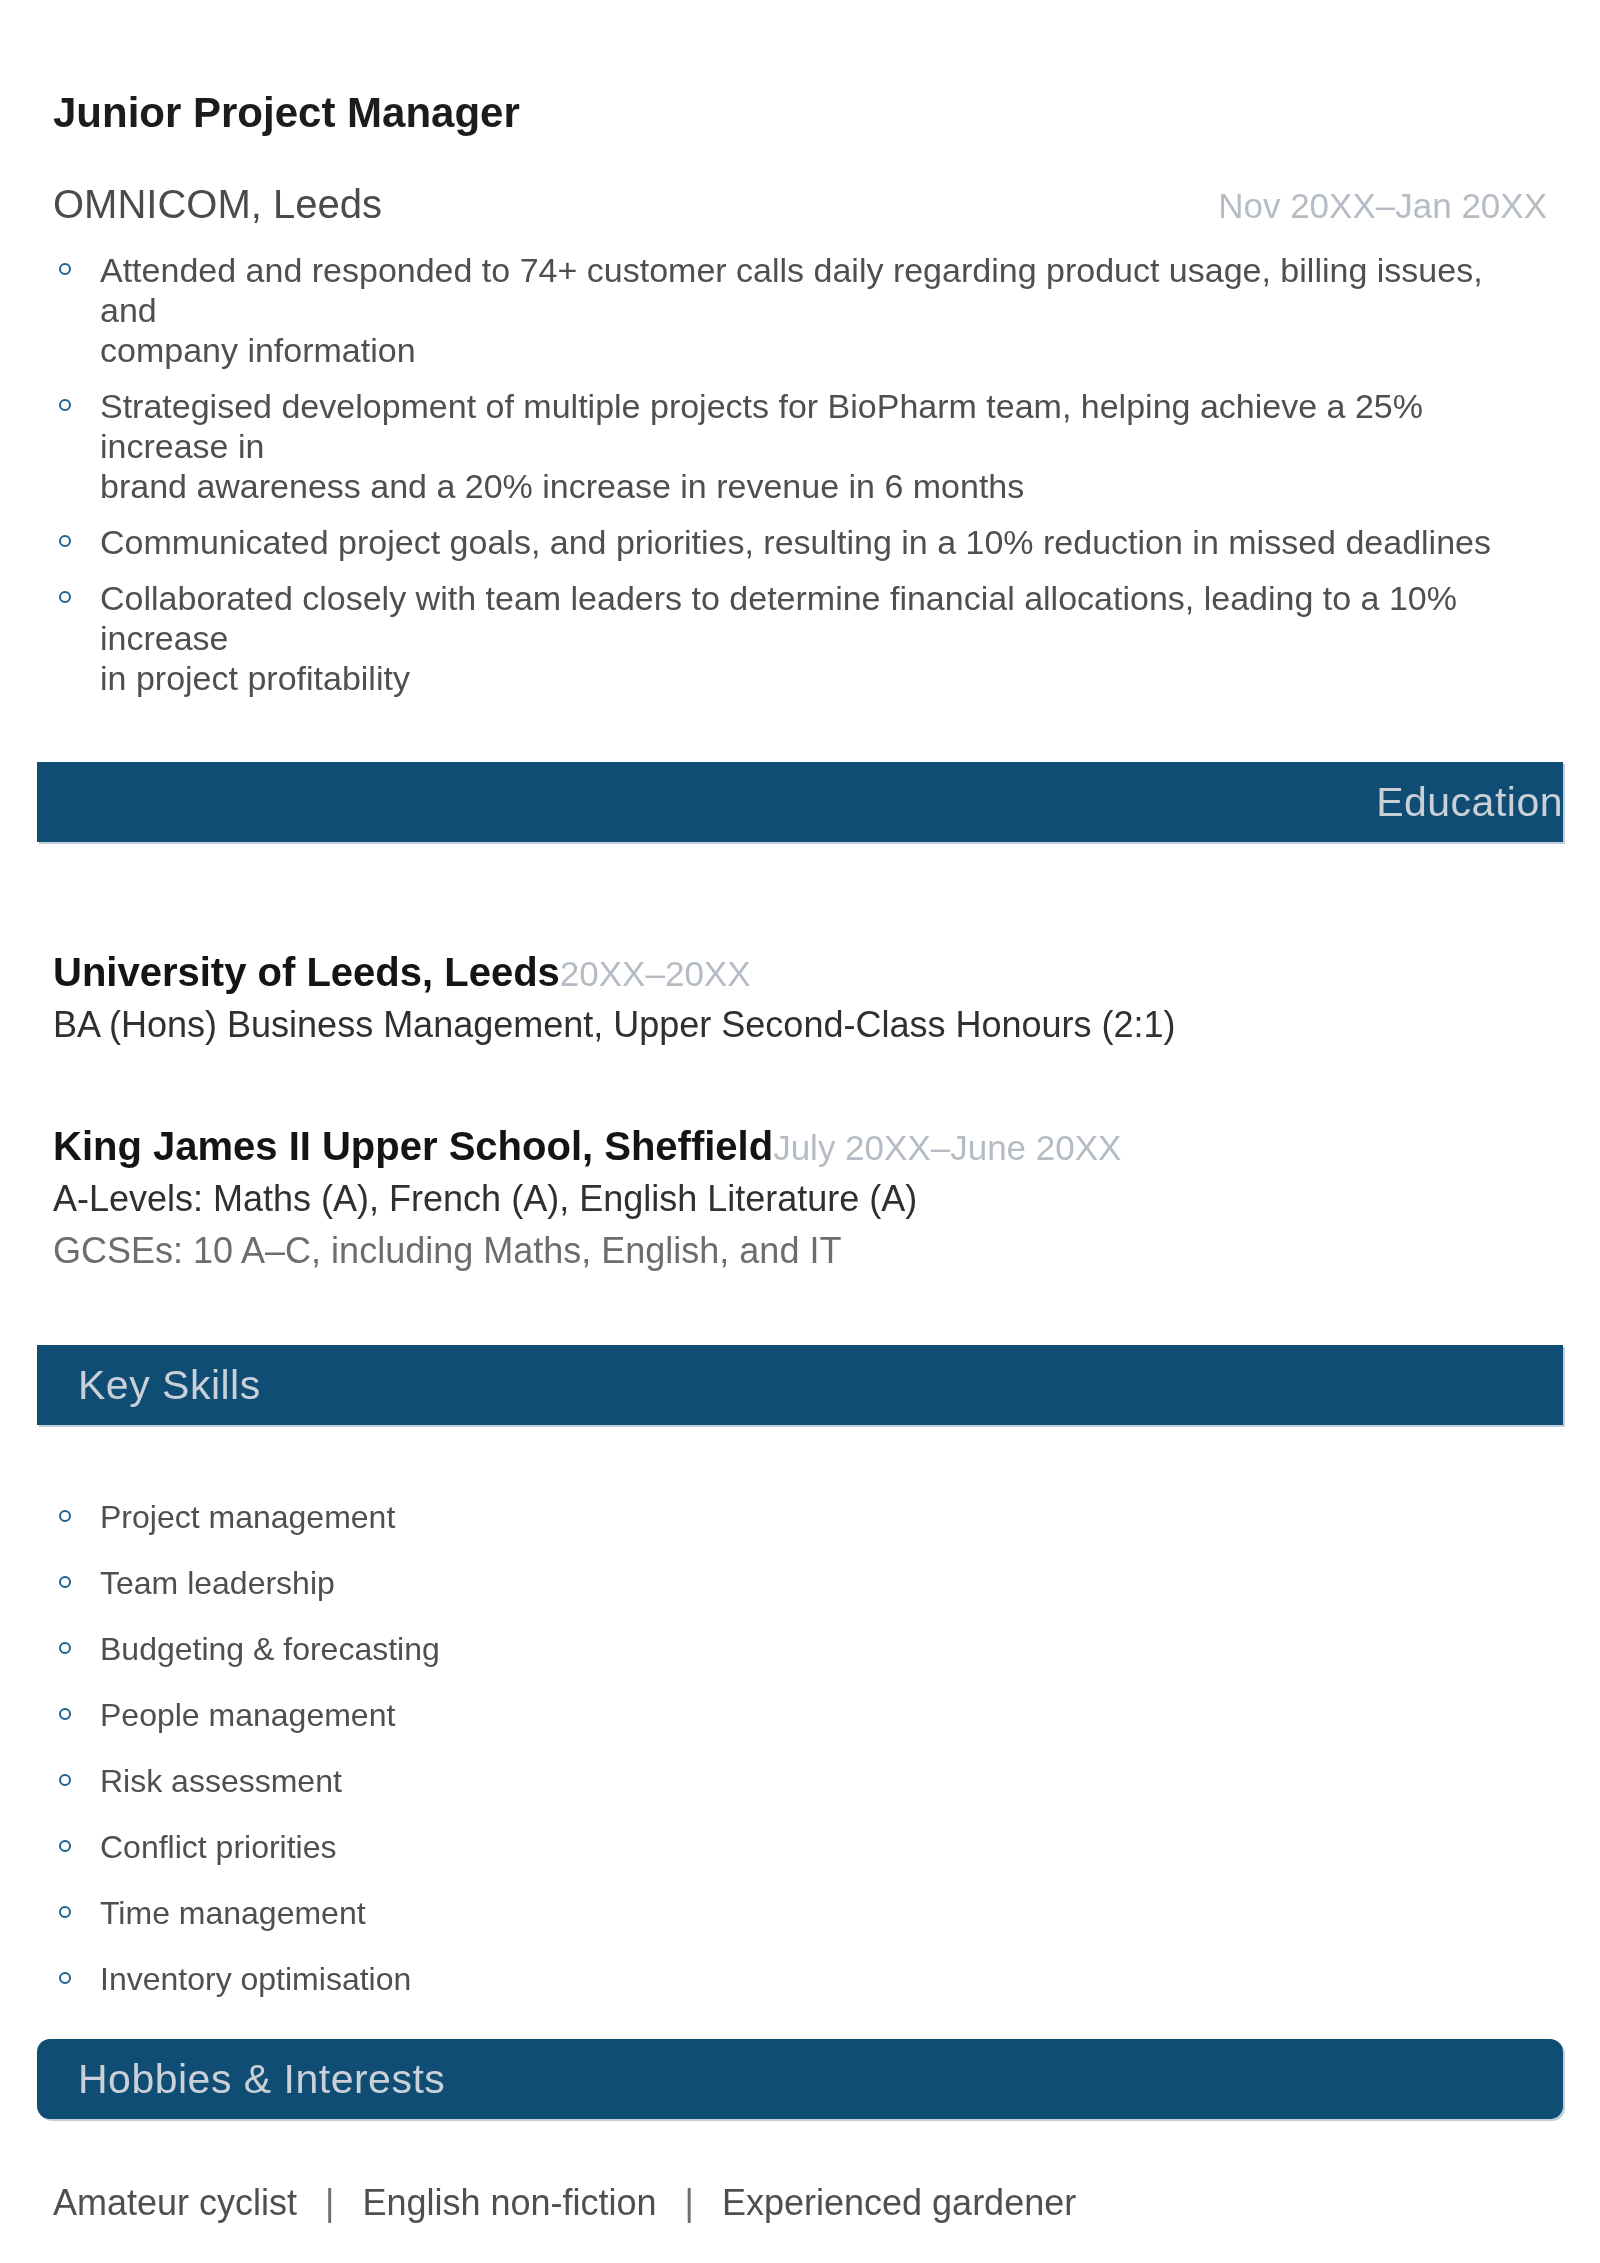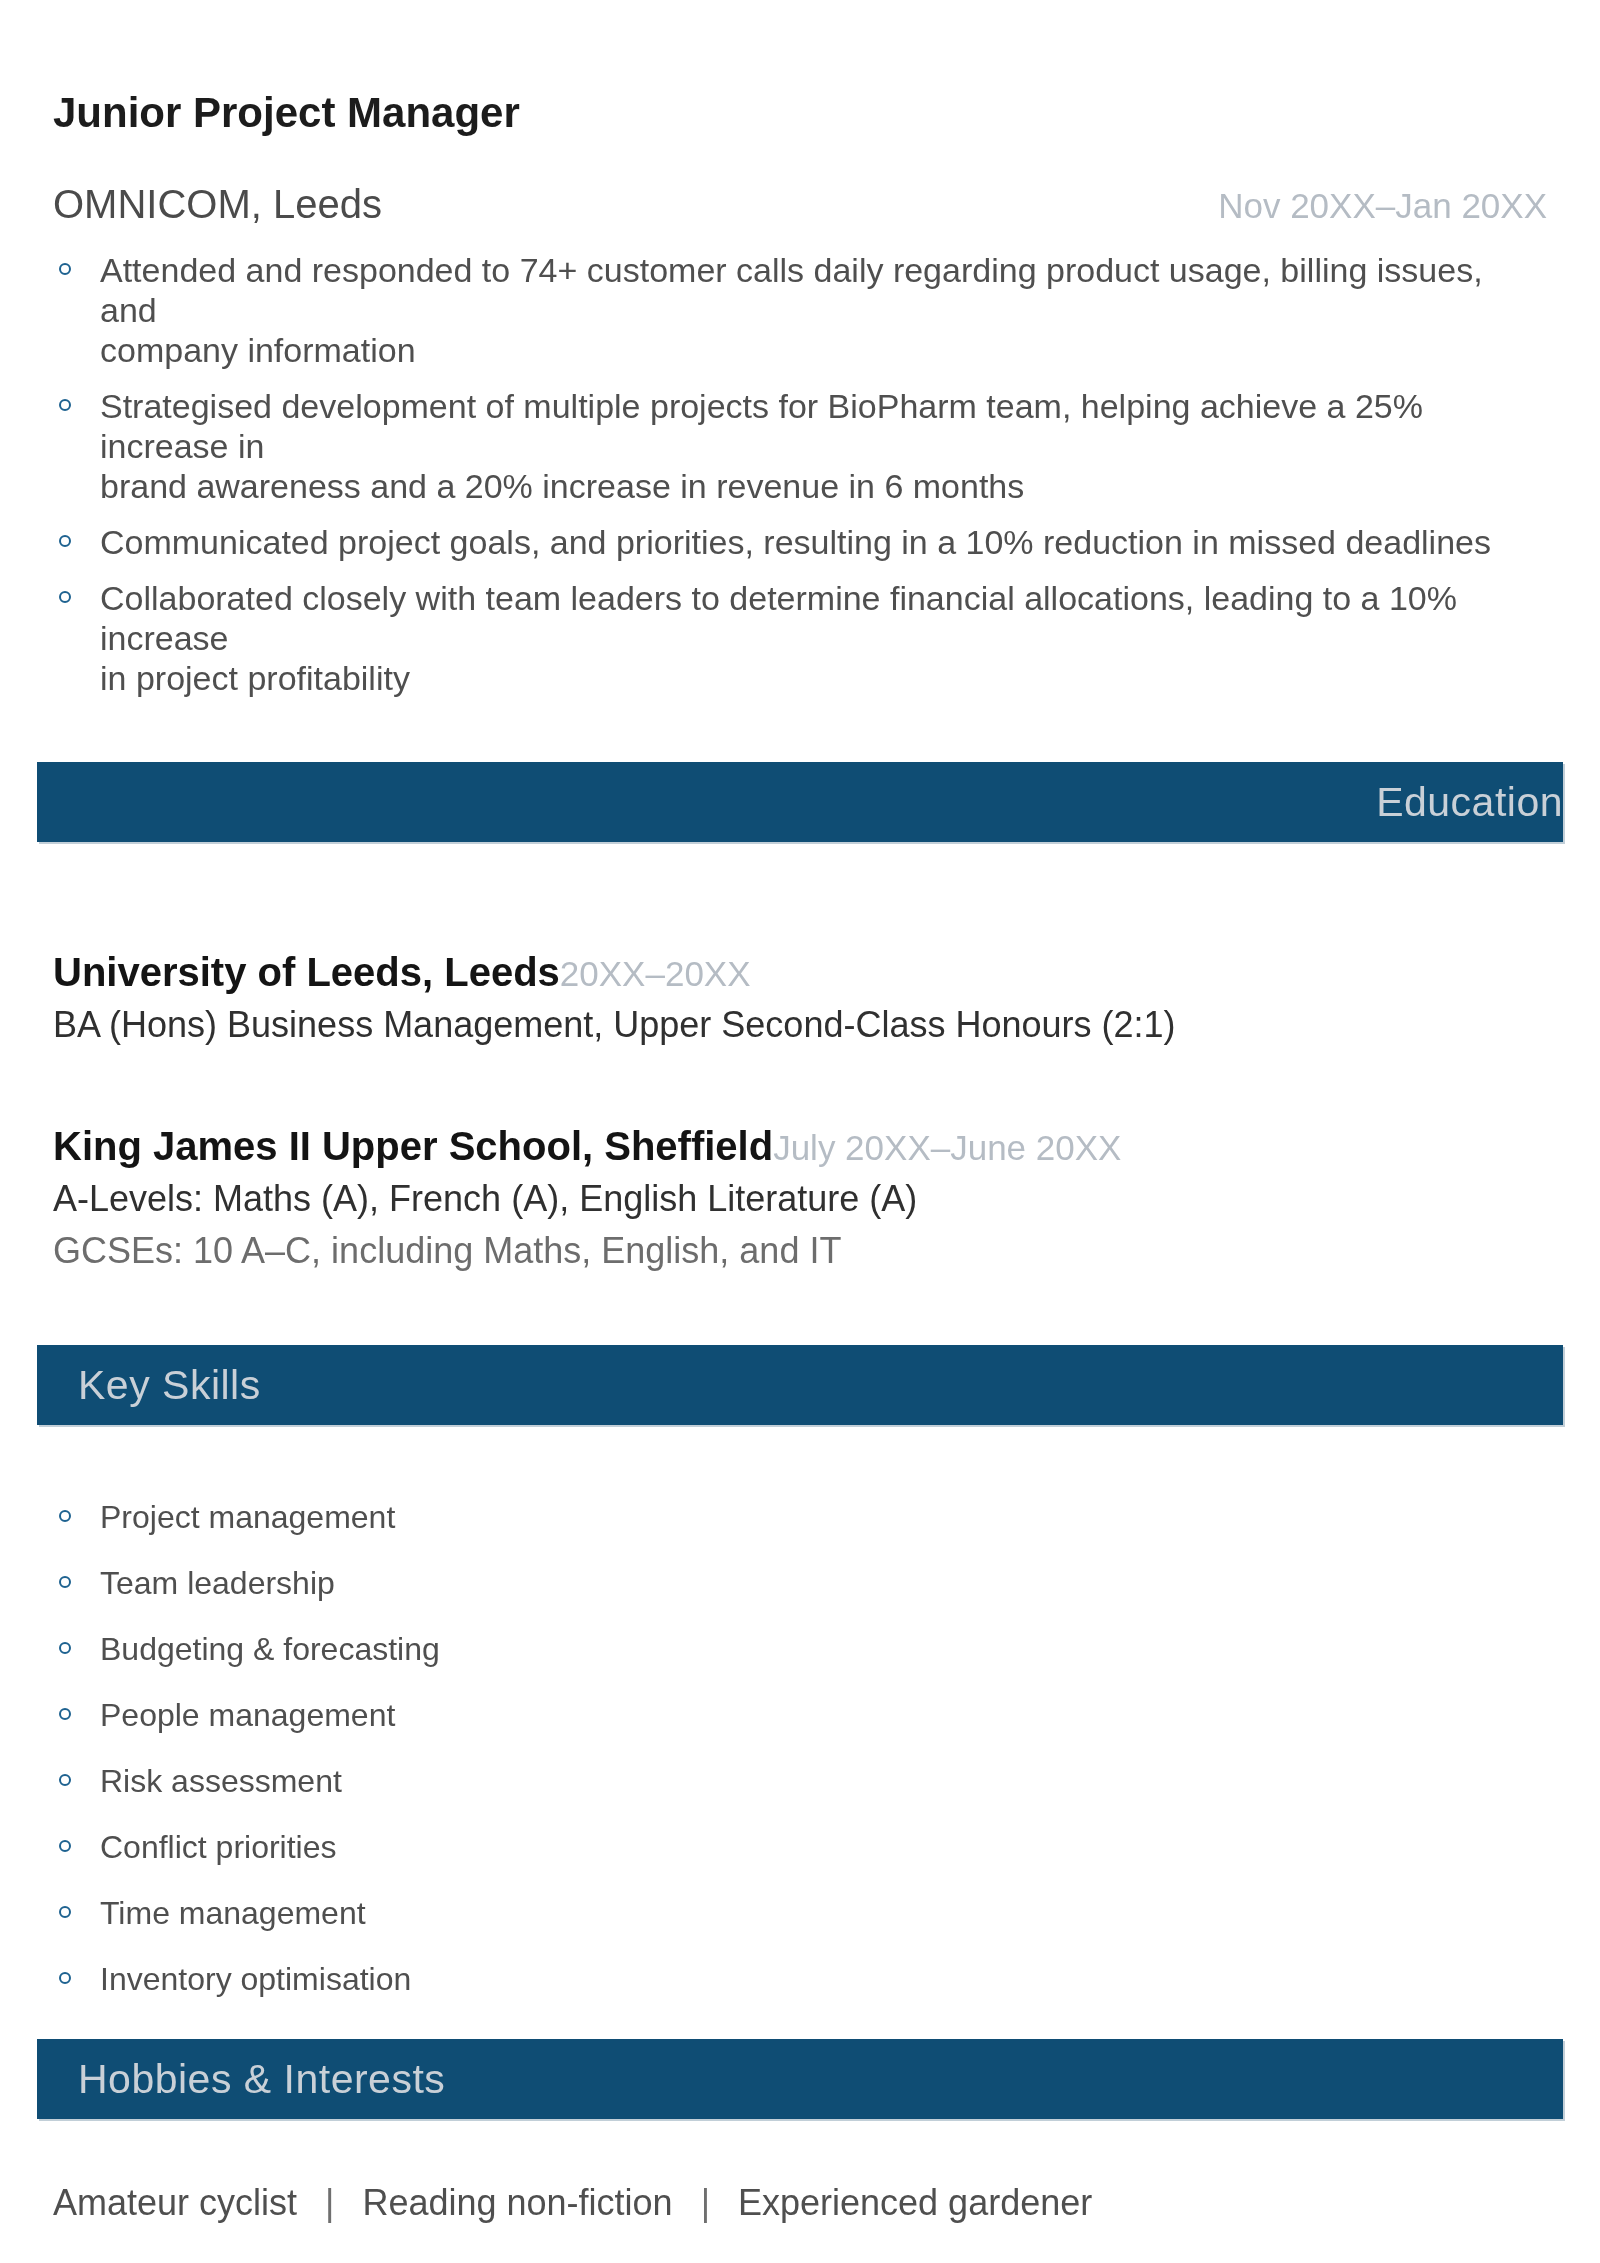--- a/index.html
+++ b/index.html
@@ -26,21 +26,21 @@
 
   
   .banner{
     margin:0 -16px;height:80px;background:#0f4d74;
     display:flex;align-items:center;padding-left:41px;
     box-shadow:2px 2px 0 0 #c2cfd8;
   }
   .banner .banner-label{font-size:41px;color:#c9d0d7;letter-spacing:0.5px;}
   .banner-education{margin-top:64px;justify-content:flex-end;}
   .banner-skills{margin-top:73px;}
-  .banner-hobbies{margin-top:40px;}
+  .banner-hobbies{margin-top:40px;border-radius:13px;}
 
   
   .education-body{padding-top:74px;}
   .edu-entry .edu-row{display:flex;align-items:baseline;}
   .edu-org{font-size:40px;line-height:46px;font-weight:bold;color:#141414;}
   .edu-line{font-size:36px;line-height:42px;color:#303030;margin-top:8px;}
   .edu-line.muted{color:#6d6d6d;margin-top:10px;}
   .edu-entry + .edu-entry{margin-top:44px;}
 
   
@@ -117,17 +117,17 @@
       <li>Conflict priorities</li>
       <li>Time management</li>
       <li>Inventory optimisation</li>
     </ul>
 
     <div class="banner banner-hobbies">
       <span class="banner-label">Hobbies &amp; Interests</span>
     </div>
 
     <div class="hobbies-line">
-      <span>Amateur cyclist</span><span class="hobby-sep">|</span><span>Reading non-fiction</span><span class="hobby-sep">|</span><span>Experienced gardener</span>
+      <span>Amateur cyclist</span><span class="hobby-sep">|</span><span>English non-fiction</span><span class="hobby-sep">|</span><span>Experienced gardener</span>
     </div>
 
   </div>
 </div>
 
 </body></html>

